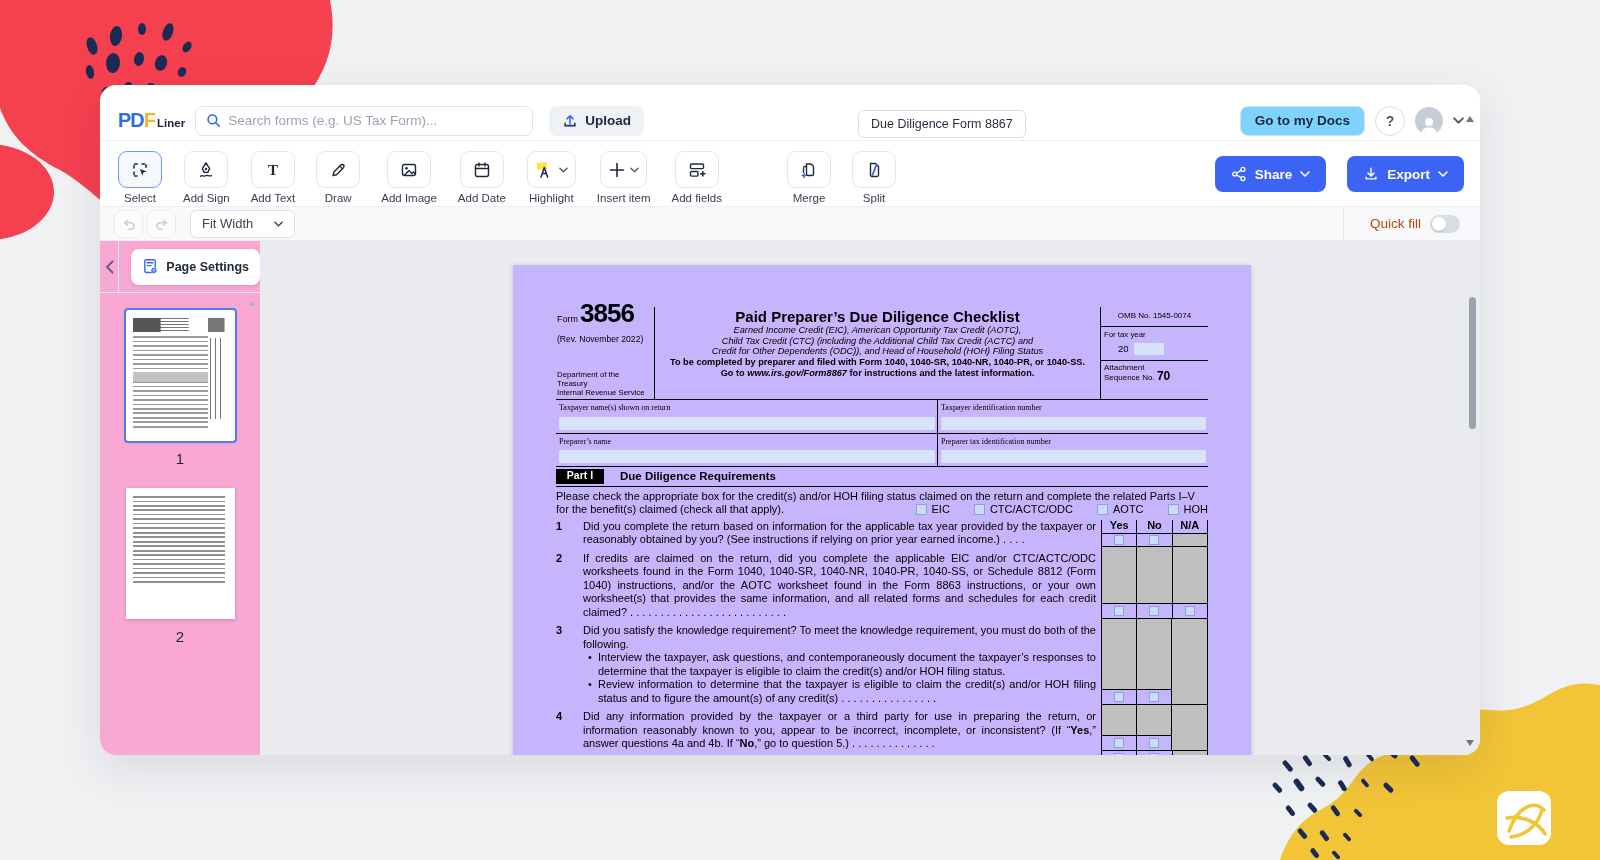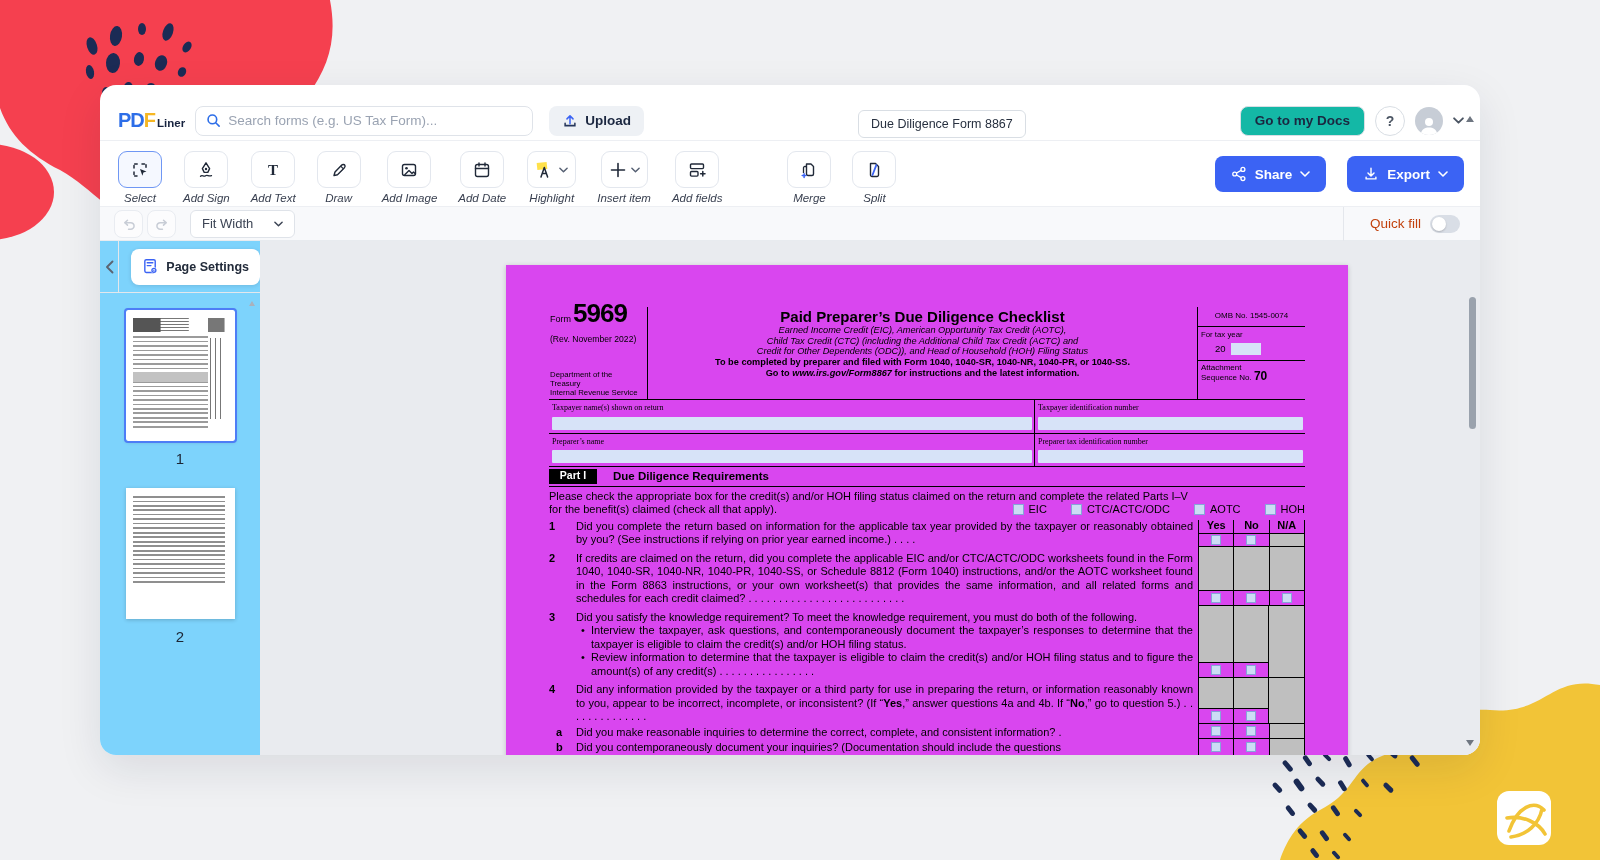--- a/index.html
+++ b/index.html
@@ -28,37 +28,37 @@
             background:#fff; display:flex; align-items:center; padding:0 10px; gap:7px; }
   .search input { border:none; outline:none; flex:1; font-size:13.5px; color:#ef4444; font-family:inherit; background:transparent; }
   .search input::placeholder { color:#9aa3b2; }
   .btn-upload { margin-left:16px; height:30px; background:#eef1f5; border-radius:8px;
                 display:flex; align-items:center; gap:7px; padding:0 13px; font-size:13.5px;
                 font-weight:700; color:#1b2740; cursor:pointer; }
   .doc-title { position:absolute; left:758px; top:25px; height:28px; border:1px solid #d9dee4;
                border-radius:6px; padding:0 12px; display:flex; align-items:center;
                font-size:12.5px; color:#27303f; background:#fff; }
   .hdr-right { margin-left:auto; display:flex; align-items:center; gap:10px; }
-  .btn-godocs { height:30px; border:1px solid #d9dee4; border-radius:8px; background:#14b8a6;
+  .btn-godocs { height:30px; border:1px solid #d9dee4; border-radius:8px; background:#7dd3fc;
                 display:flex; align-items:center; padding:0 14px; font-size:13.5px; font-weight:700;
                 color:#1b2740; cursor:pointer; white-space:nowrap; }
   .btn-help { width:30px; height:30px; border:1px solid #d9dee4; border-radius:50%; background:#fff;
               display:flex; align-items:center; justify-content:center; font-size:14px; font-weight:700;
               color:#4b5563; cursor:pointer; }
   .avatar { width:28px; height:28px; border-radius:50%; background:#c7cdd6; overflow:hidden;
             display:flex; align-items:flex-end; justify-content:center; cursor:pointer; }
 
   
   .toolbar { position:absolute; left:0; top:56px; width:100%; height:66px; border-bottom:1px solid #edeff3;
              display:flex; align-items:flex-start; padding:10px 16px 0 18px; gap:21px; }
   .tool { display:flex; flex-direction:column; align-items:center; cursor:pointer; }
   .tool-box { height:37px; min-width:44px; border:1px solid #e3e7ee; border-radius:9px; background:#fff;
               display:flex; align-items:center; justify-content:center; gap:4px; padding:0 7px; }
   .tool.active .tool-box { border:1.5px solid #6f97f4; background:#f5f8ff; }
-  .tool-label { margin-top:4px; font-size:11.5px; color:#394050; white-space:nowrap;font-style:italic; }
+  .tool-label { margin-top:4px; font-size:11.5px; color:#394050; white-space:nowrap; }
   .tool-gap { margin-left:44px; }
   .btn-primary { background:#3b63f4; color:#fff; height:36px; border-radius:8px; border:none;
                  display:flex; align-items:center; gap:8px; padding:0 16px; font-size:13.5px;
                  font-weight:700; cursor:pointer; margin-top:5px; font-family:inherit; }
   .share-push { margin-left:auto; }
 
   
   .subbar { position:absolute; left:0; top:122px; width:100%; height:34px; background:#f8f9fb;
             border-bottom:1px solid #e8ebef; display:flex; align-items:center; padding:0 20px 0 14px; }
   .mini-btn { width:29px; height:28px; border:1px solid #e9ecf1; border-radius:8px; background:#fcfcfd;
@@ -67,21 +67,21 @@
                   display:flex; align-items:center; gap:21px; padding:0 11px; font-size:13px; color:#3c4454; cursor:pointer; }
   .sub-divider { margin-left:auto; width:1px; height:34px; background:#e4e7ec; }
   .quickfill { display:flex; align-items:center; gap:9px; margin-left:26px; }
   .qf-label { font-size:13.5px; color:#c2410c; }
   .toggle { width:30px; height:18px; border-radius:9px; background:#d9dee6; position:relative; cursor:pointer; }
   .toggle .knob { position:absolute; left:2px; top:2px; width:14px; height:14px; border-radius:50%; background:#fff;
                   box-shadow:0 1px 2px rgba(0,0,0,.2); }
 
   
   .content { position:absolute; left:0; top:156px; right:0; bottom:0; }
-  .panel { position:absolute; left:0; top:0; width:160px; bottom:0; background:#7dd3fc; }
+  .panel { position:absolute; left:0; top:0; width:160px; bottom:0; background:#f9a8d4; }
   .panel-hdr { height:52px; border-bottom:1px solid #e4e7ec; display:flex; align-items:center; }
   .collapse { width:38px; height:52px; border-right:1px solid #e4e7ec; display:flex; align-items:center;
               justify-content:center; cursor:pointer; }
   .page-settings { margin-left:12px; background:#fff; border-radius:8px; box-shadow:0 1px 4px rgba(25,35,60,.14);
                    height:36px; display:flex; align-items:center; gap:7px; padding:0 11px; font-size:12.5px;
                    font-weight:700; color:#222b3a; cursor:pointer; white-space:nowrap; }
   .thumbs { position:absolute; top:52px; left:0; right:0; bottom:0; padding-top:17px;
             display:flex; flex-direction:column; align-items:center; }
   .thumb { width:109px; height:131px; background:#fff; box-shadow:0 1px 4px rgba(0,0,0,.20);
            position:relative; cursor:pointer; }
@@ -94,21 +94,21 @@
   .m-head { position:absolute; left:7px; right:10px; top:8px; height:14px; background:
             linear-gradient(#555 0 0) 0 0/30% 100% no-repeat,
             repeating-linear-gradient(#777 0 1px, transparent 1px 3px) 36% 0/40% 100% no-repeat,
             linear-gradient(#777 0 0) 100% 0/18% 100% no-repeat; }
   .m-side { position:absolute; right:10px; top:28px; bottom:22px; width:15px;
             background:repeating-linear-gradient(90deg,#777 0 1px, transparent 1px 5px); }
   .m-band { position:absolute; left:7px; right:27px; top:62px; height:10px; background:#c2c2c2; }
   .panel-up { position:absolute; right:5px; top:60px; }
 
   .docarea { position:absolute; left:160px; top:0; right:0; bottom:0; background:#e9ebef; overflow:hidden; }
-  .page { position:absolute; left:246px; top:24px; width:842px; height:540px; background:#d946ef;
+  .page { position:absolute; left:253px; top:24px; width:738px; height:540px; background:#c4b5fd;
           box-shadow:0 1px 5px rgba(0,0,0,.18); }
 
   
   .tri-up { width:0; height:0; border-left:4px solid transparent; border-right:4px solid transparent;
             border-bottom:6px solid #6e7681; }
   .tri-down { width:0; height:0; border-left:4px solid transparent; border-right:4px solid transparent;
               border-top:6px solid #6e7681; }
   .tri-sm { border-left-width:3px; border-right-width:3px; border-bottom-width:5px; border-bottom-color:#aab1bc; }
   .sb-up { position:absolute; right:6px; top:31px; cursor:pointer; }
   .sb-thumb { position:absolute; right:4px; top:212px; width:7px; height:132px; background:#9aa2ad; border-radius:4px; cursor:pointer; }
@@ -472,21 +472,21 @@
     </div>
 
     <div class="docarea">
       <div class="page">
         <div class="form">
 
           <div class="fh">
             <div class="fh-left">
               <div class="fh-form-line">
                 <span class="fh-form-word">Form</span>
-                <span class="fh-form-num">5969</span>
+                <span class="fh-form-num">3856</span>
               </div>
               <div class="fh-rev">(Rev. November 2022)</div>
               <div class="fh-agency">
                 <div>Department of the Treasury</div>
                 <div>Internal Revenue Service</div>
               </div>
             </div>
             <div class="fh-center">
               <div class="fh-title">Paid Preparer’s Due Diligence Checklist</div>
               <div class="fh-sub">Earned Income Credit (EIC), American Opportunity Tax Credit (AOTC),</div>

